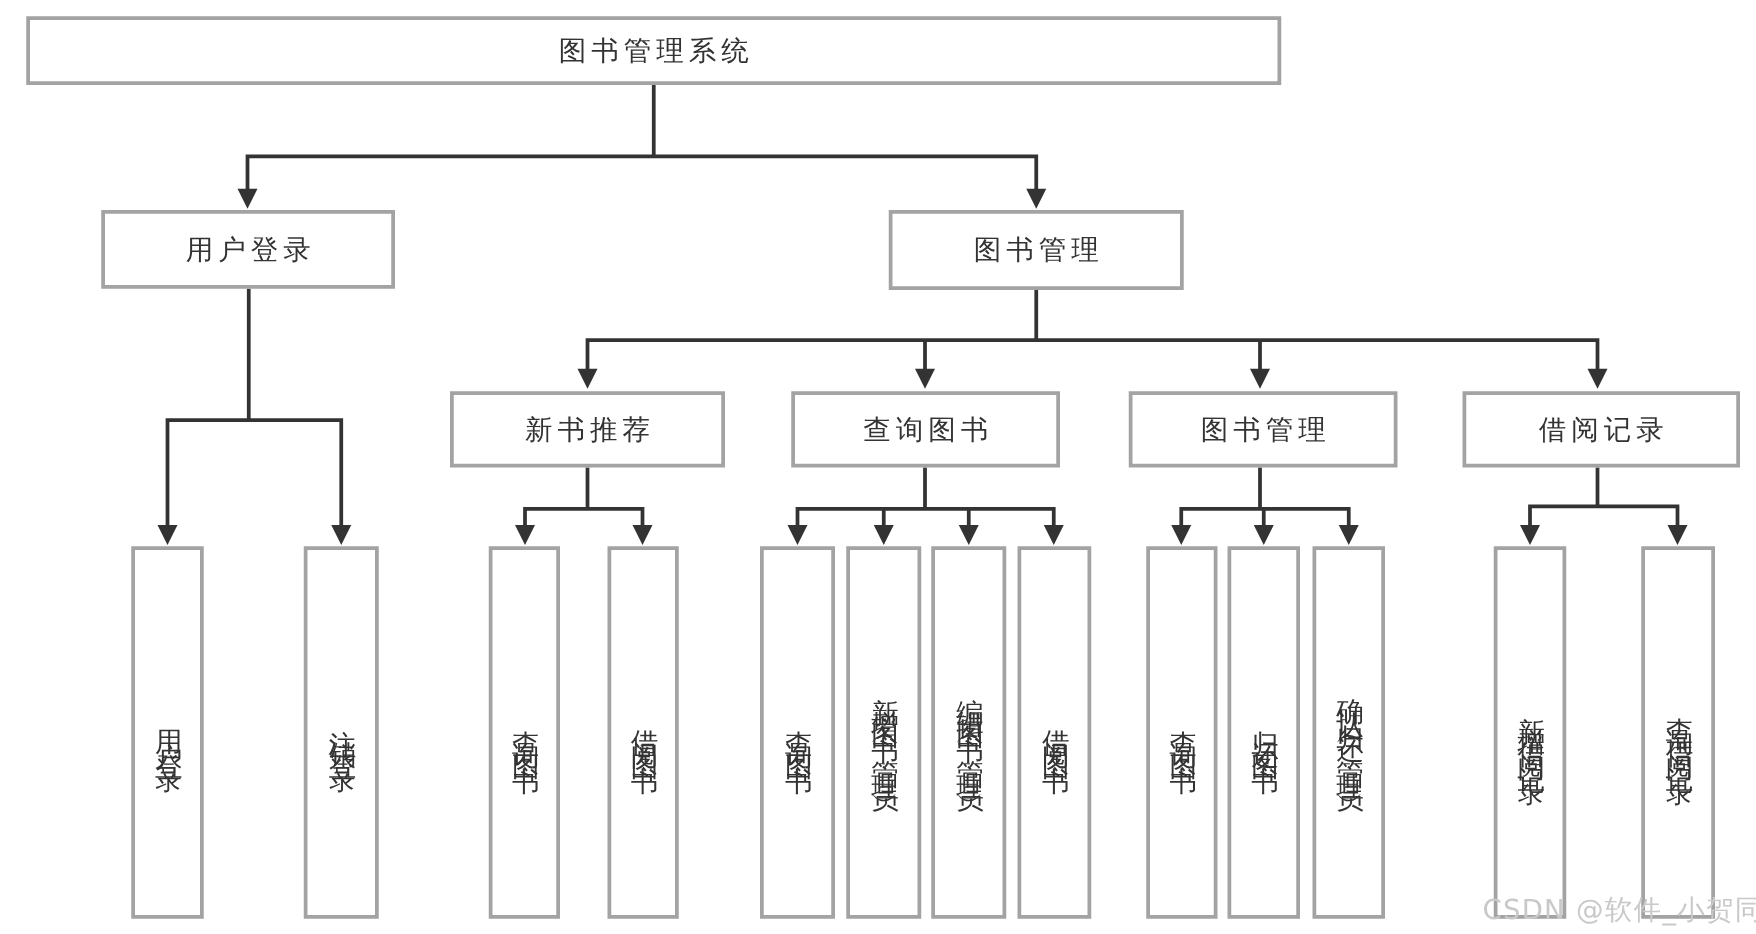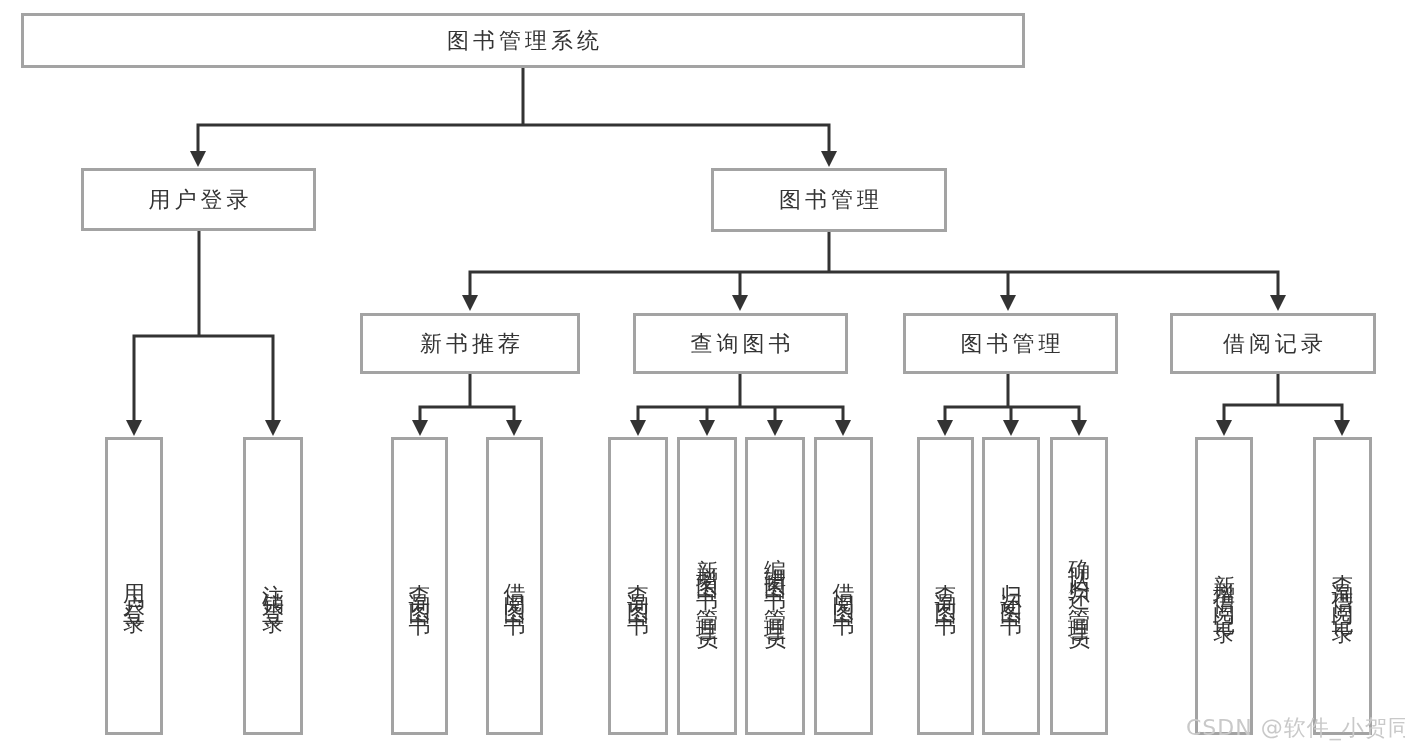--- a/index.html
+++ b/index.html
@@ -73,21 +73,21 @@
   </svg>
 
   <div class="node h" style="left:21px;top:13px;width:1004px;height:55px">图书管理系统</div>
 
   <div class="node h" style="left:81px;top:168px;width:235px;height:63px">用户登录</div>
   <div class="node h" style="left:360px;top:313px;width:220px;height:61px">新书推荐</div>
 
   <div class="node h" style="left:711px;top:168px;width:236px;height:64px">图书管理</div>
   <div class="node h" style="left:633px;top:313px;width:215px;height:61px">查询图书</div>
   <div class="node h" style="left:903px;top:313px;width:215px;height:61px">图书管理</div>
-  <div class="node h" style="left:1170px;top:313px;width:206px;height:61px">借阅记录</div>
+  <div class="node h" style="left:1170px;top:313px;width:222px;height:61px">借阅记录</div>
 
   <div class="node v" style="left:105px;top:437px;width:58px;height:298px">
     <span class="vtext">用户登录</span>
   </div>
   <div class="node v" style="left:243px;top:437px;width:60px;height:298px">
     <span class="vtext">注销登录</span>
   </div>
 
   <div class="node v" style="left:391px;top:437px;width:57px;height:298px">
     <span class="vtext">查询图书</span>

